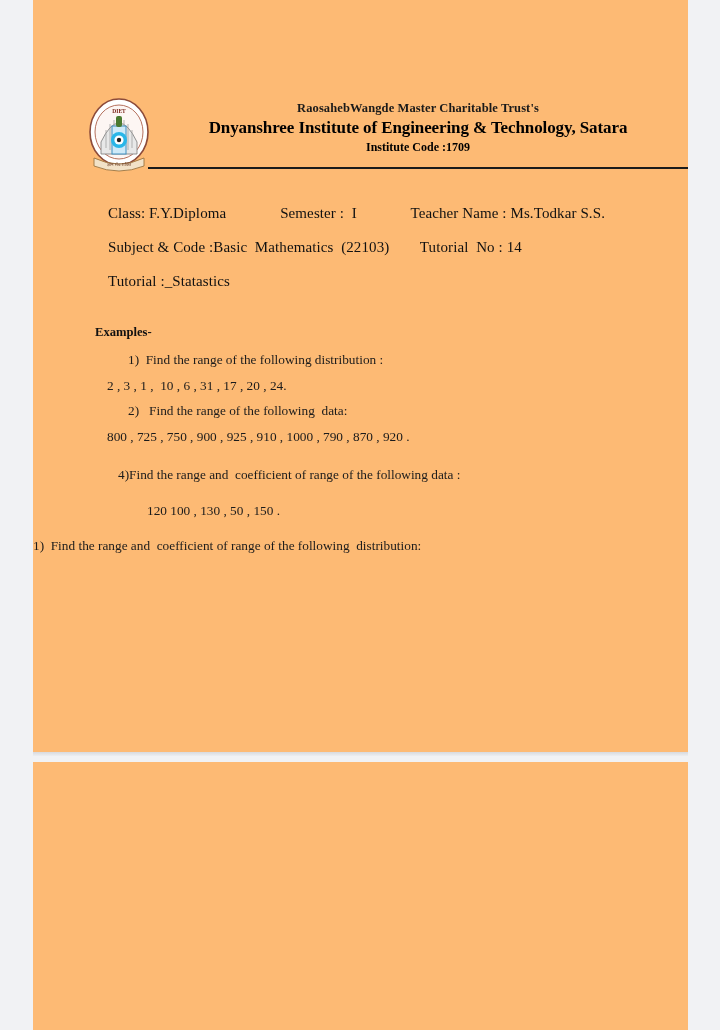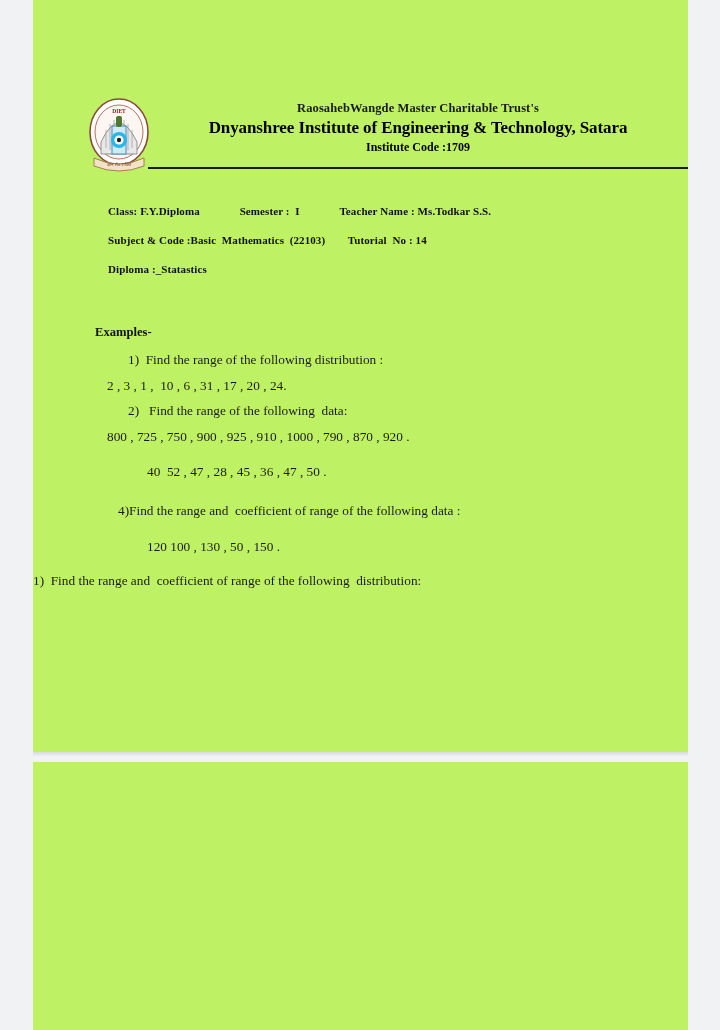--- a/index.html
+++ b/index.html
@@ -13,21 +13,21 @@
     position: relative;
     font-family: "Liberation Serif", serif;
     overflow: hidden;
   }
 
   
   .sheet {
     position: absolute;
     left: 33px;
     width: 655px;
-    background: #bef264;
+    background: #fdba74;
   }
   #page-one { top: 0; height: 752px; }
   #page-two { top: 762px; height: 268px; }
 
   .page-shadow-top {
     position: absolute;
     left: 33px;
     width: 655px;
     height: 4px;
     top: 752px;
@@ -89,22 +89,22 @@
   }
 
   
   .meta-block {
     position: absolute;
     left: 75px;
     top: 205px;
     width: 580px;
   }
   .meta-row {
-    font-size: 11px;
-    font-weight: bold;
+    font-size: 15px;
+    font-weight: normal;
     color: #111;
     margin-bottom: 17px;
     white-space: pre;
     letter-spacing: 0.1px;
   }
 
   
   .examples-label {
     position: absolute;
     left: 62px;
@@ -171,31 +171,30 @@
       <div class="institute-line">Dnyanshree Institute of Engineering &amp; Technology, Satara</div>
       <div class="code-line">Institute Code :1709</div>
     </div>
 
     <div class="header-rule"></div>
   </div>
 
   <div class="meta-block">
     <div class="meta-row">Class: F.Y.Diploma              Semester :  I              Teacher Name : Ms.Todkar S.S.</div>
     <div class="meta-row">Subject &amp; Code :Basic  Mathematics  (22103)        Tutorial  No : 14</div>
-    <div class="meta-row">Diploma :_Statastics</div>
+    <div class="meta-row">Tutorial :_Statastics</div>
   </div>
 
   <div class="examples-label">Examples-</div>
 
   <div class="example-list" id="example-list">
       <div class="q-line item0">1)  Find the range of the following distribution :</div>
       <div class="q-line data">2 , 3 , 1 ,  10 , 6 , 31 , 17 , 20 , 24.</div>
       <div class="q-line item-tight">2)   Find the range of the following  data:</div>
       <div class="q-line data">800 , 725 , 750 , 900 , 925 , 910 , 1000 , 790 , 870 , 920 .</div>
-      <div class="q-line data-gap">40  52 , 47 , 28 , 45 , 36 , 47 , 50 .</div>
       <div class="q-line item-noindent">4)Find the range and  coefficient of range of the following data :</div>
       <div class="q-line data-gap">120 100 , 130 , 50 , 150 .</div>
       <div class="q-line item-last">1)  Find the range and  coefficient of range of the following  distribution:</div>
     </div>
 </div>
 
 <div class="page-shadow-top"></div>
 
 <div class="sheet" id="page-two">
 

